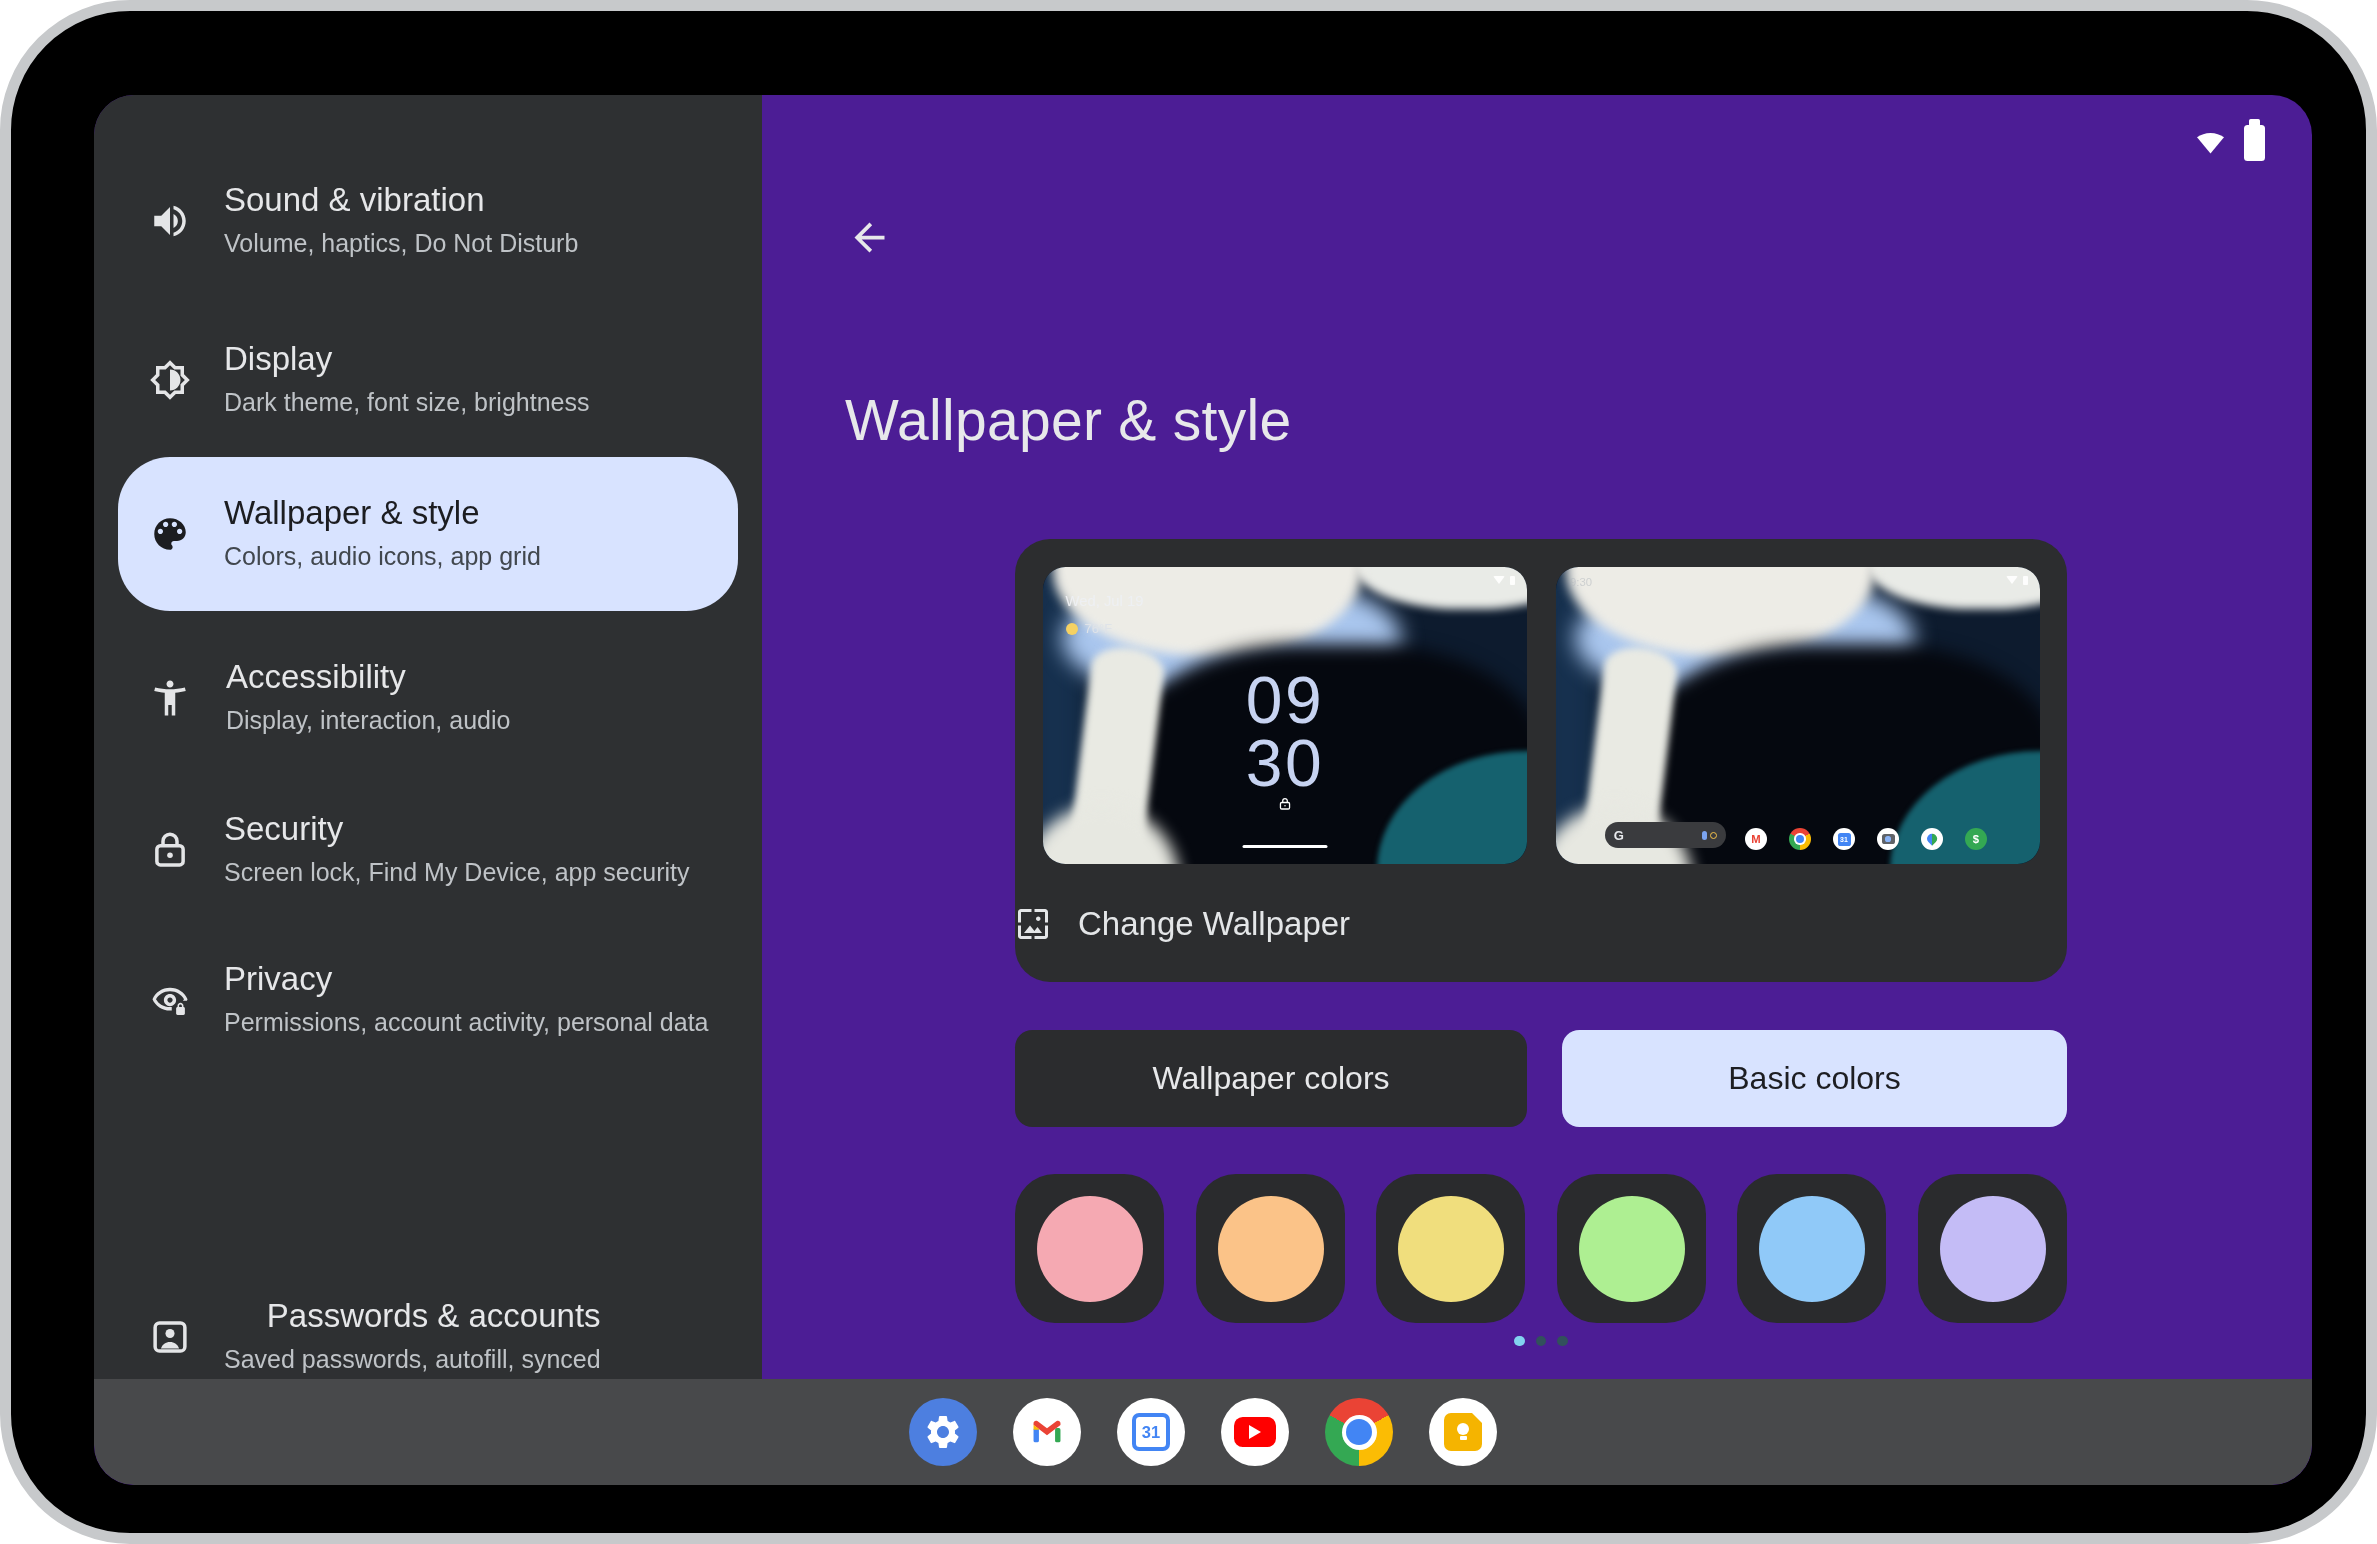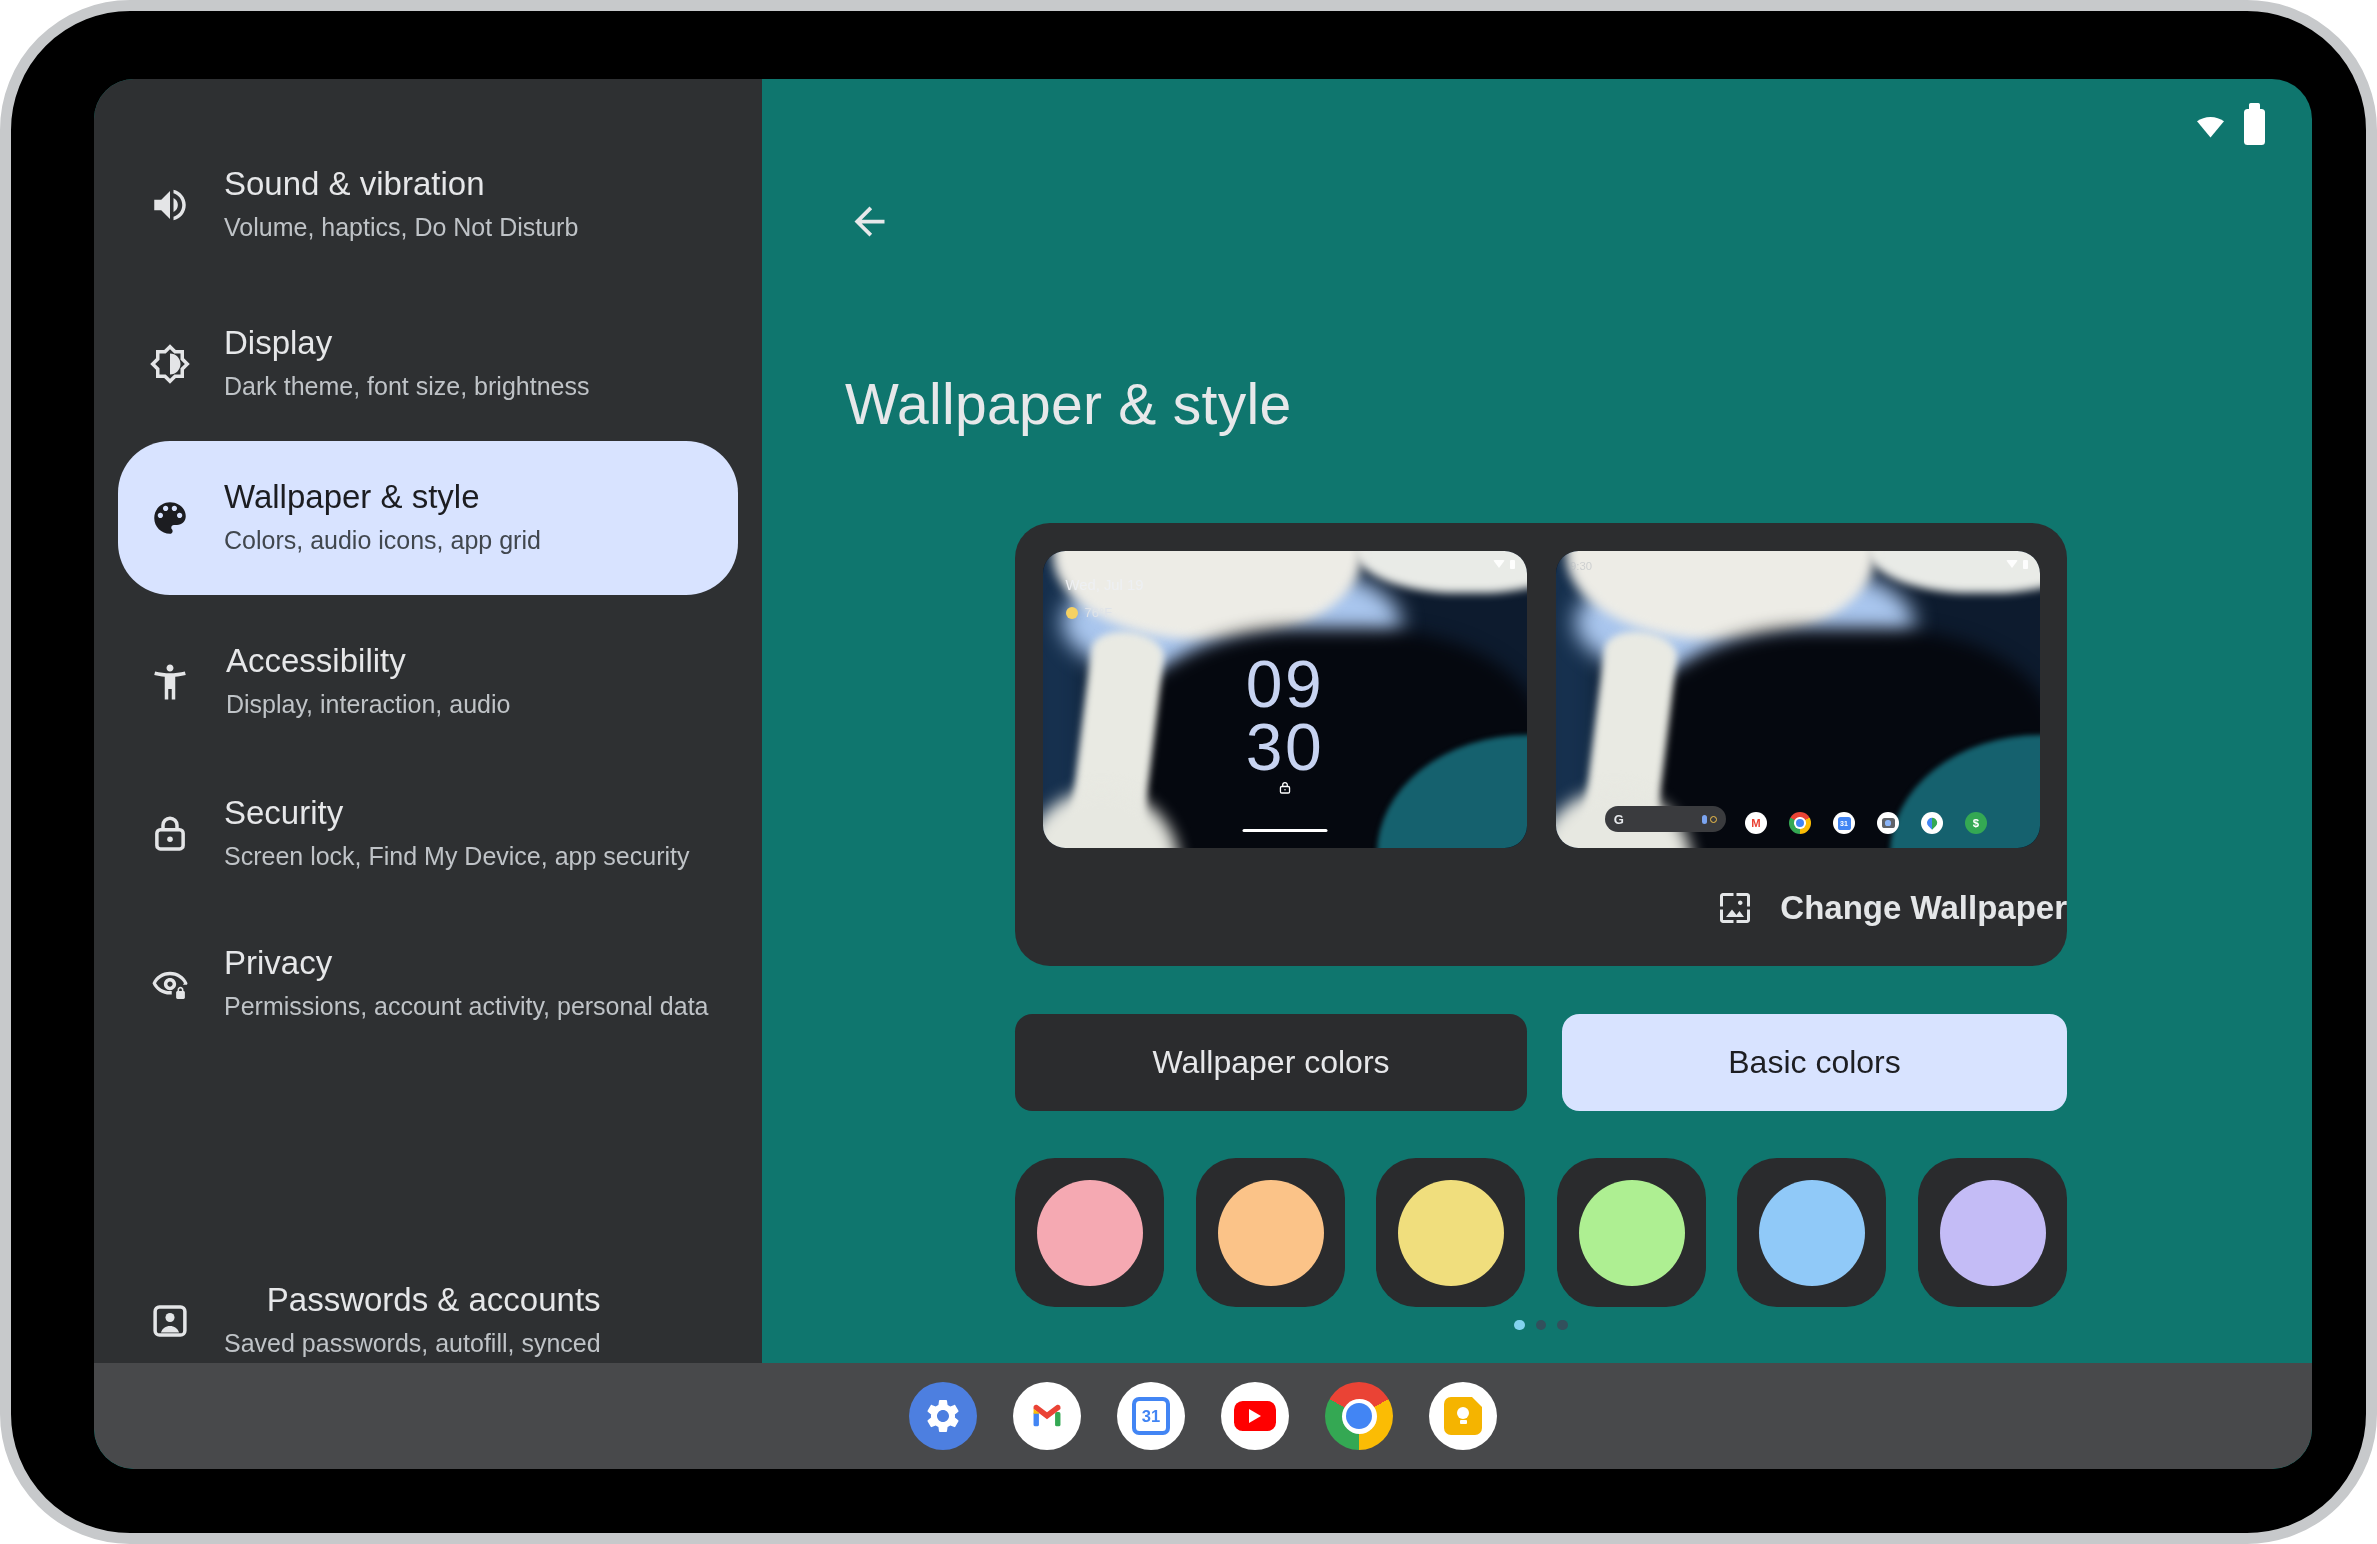--- a/index.html
+++ b/index.html
@@ -1,19 +1,19 @@
 <!DOCTYPE html>
 <html style="font-size:14px"><head>
 <meta charset="utf-8">
 <style>
   html,body{margin:0;padding:0;background:#ffffff;}
   body{width:2377px;height:1544px;position:relative;font-family:"Liberation Sans","DejaVu Sans",sans-serif;
        -webkit-font-smoothing:antialiased;}
   .device{position:absolute;inset:0;background:#000;border:11.3px solid #c7c9cb;border-radius:130px;box-sizing:border-box;}
-  .screen{position:absolute;left:83px;top:68px;width:2218px;height:1390px;border-radius:40px;overflow:hidden;background:#0f766e;}
+  .screen{position:absolute;left:83px;top:84px;width:2218px;height:1390px;border-radius:40px;overflow:hidden;background:#4c1d95;}
 
   
   .time{position:absolute;left:40px;top:24px;font-size:31px;font-weight:500;color:#e8eaed;letter-spacing:0.4px;}
   .status-icons{position:absolute;right:47px;top:29.5px;display:flex;align-items:center;gap:17.4px;}
   .status-icons svg{display:block;}
   .battery{width:21px;height:36px;background:#fff;border-radius:3.5px;position:relative;}
   .battery::before{content:"";position:absolute;left:5.2px;top:-5.2px;width:10.4px;height:5.2px;background:#fff;border-radius:1.7px 1.7px 0 0;}
 
   
   .sidebar{position:absolute;left:0;top:0;width:668px;height:1284px;background:#2e3032;}
@@ -72,21 +72,21 @@
   .mini.gmail{color:#ea4335;font-size:11.3px;font-weight:700;}
   .mini.chrome{background:conic-gradient(from -60deg,#ea4335 0 120deg,#fbbc04 120deg 240deg,#34a853 240deg 360deg);position:relative;}
   .mini.chrome::before{content:"";position:absolute;width:11.3px;height:11.3px;border-radius:50%;background:#fff;}
   .mini.chrome::after{content:"";position:absolute;width:7.8px;height:7.8px;border-radius:50%;background:#4285f4;}
   .mini .cal31{width:13px;height:13px;border-radius:2.6px;background:#4285f4;color:#fff;font-size:7px;font-weight:700;display:flex;align-items:center;justify-content:center;}
   .mini .cam{width:13px;height:9.5px;border-radius:2.6px;background:#5f6368;display:flex;align-items:center;justify-content:center;}
   .mini .cam i{width:5.2px;height:5.2px;border-radius:50%;background:#8ab4f8;display:block;}
   .mini .pin{width:9.5px;height:9.5px;background:linear-gradient(135deg,#4285f4 0 50%,#34a853 50%);border-radius:50% 50% 50% 0;transform:rotate(-45deg);}
   .mini.gpay{background:#34a853;color:#fff;font-size:11.3px;font-weight:700;}
 
-  .change-row{position:absolute;left:0;right:0;top:351px;height:68px;display:flex;align-items:center;justify-content:flex-end;gap:27px;color:#e4e6e8;cursor:pointer;font-weight:bold;}
+  .change-row{position:absolute;left:0;right:0;top:351px;height:68px;display:flex;align-items:center;justify-content:flex-start;gap:27px;color:#e4e6e8;cursor:pointer;}
   .change-row svg{width:36px;height:36px;}
   .change-label{font-size:33px;}
 
   
   .tab{position:absolute;top:935px;height:97px;border-radius:17.4px;display:flex;align-items:center;justify-content:center;font-size:32px;cursor:pointer;}
   .tab.wallpaper-colors{left:921px;width:512px;background:#2b2c2e;color:#e7e8ea;}
   .tab.basic-colors{left:1468px;width:505px;background:#d8e3ff;color:#1d1e22;}
 
   
   .swatch{position:absolute;top:1079px;width:149px;height:149px;border-radius:40px;background:#2a2b2d;cursor:pointer;}

